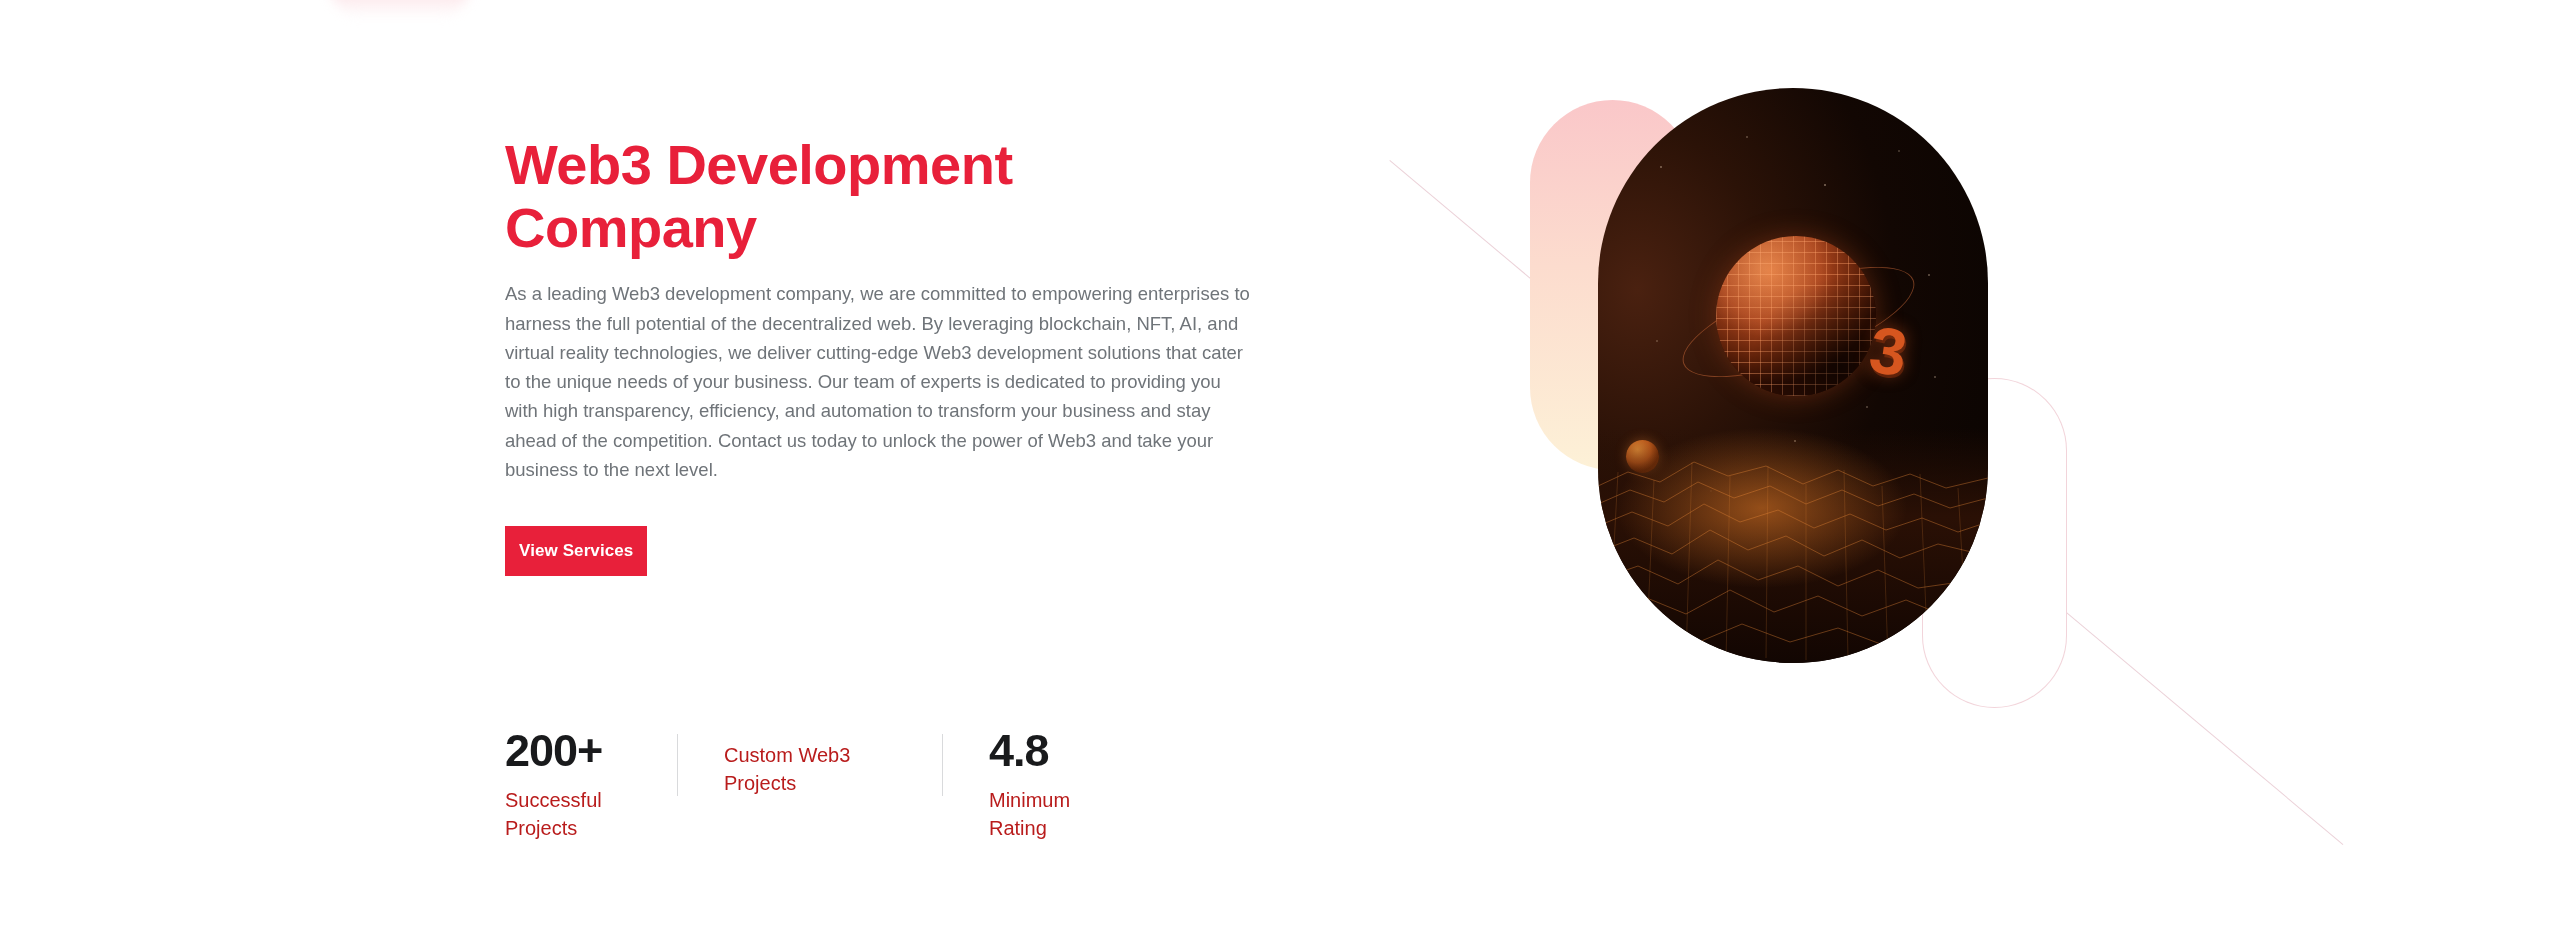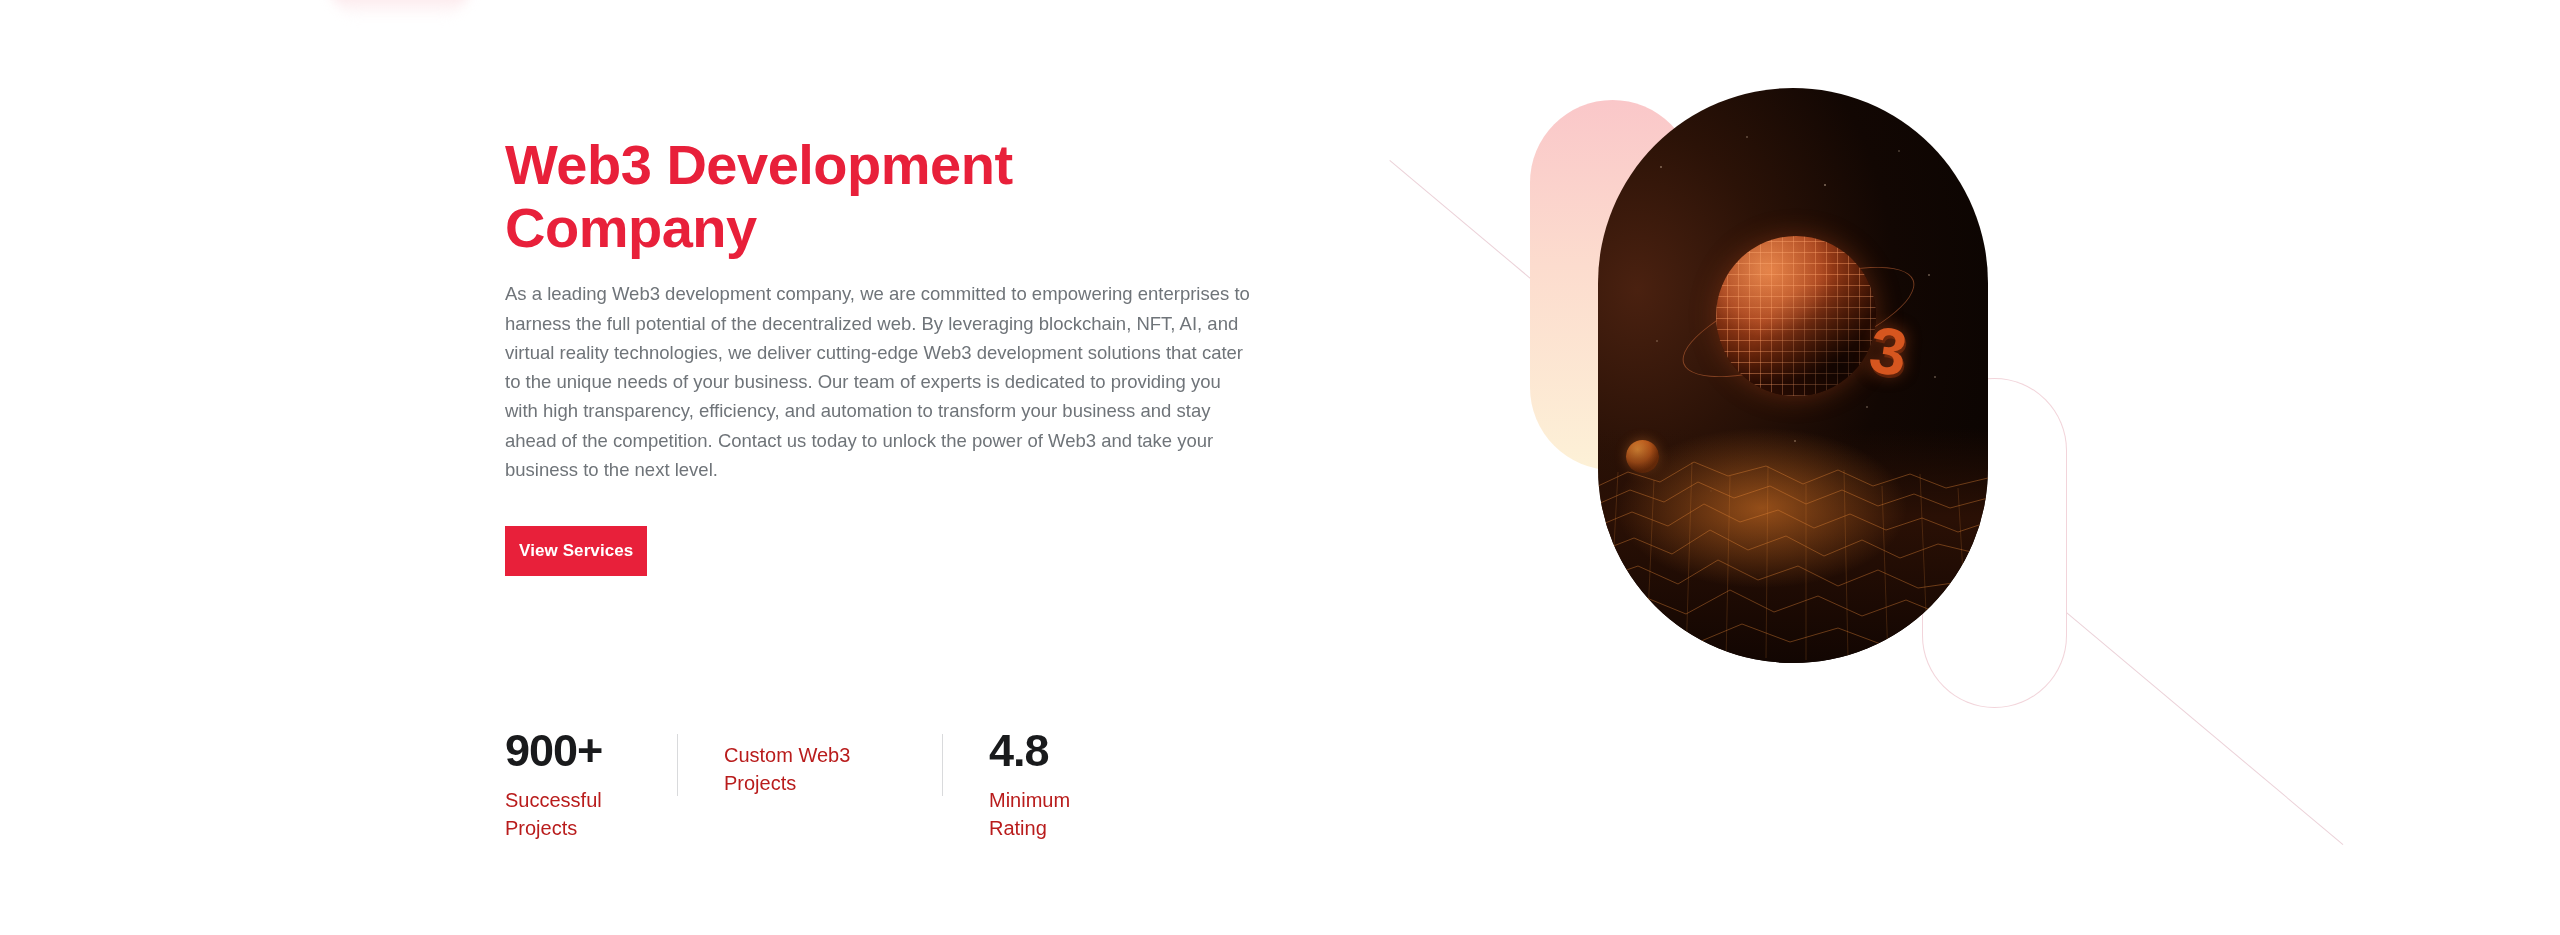--- a/index.html
+++ b/index.html
@@ -121,21 +121,21 @@
   <div class="top-smudge"></div>
 
   <div class="left">
     <h1 class="headline">Web3 Development Company</h1>
     <p class="body-copy">As a leading Web3 development company, we are committed to empowering enterprises to harness the full potential of the decentralized web. By leveraging blockchain, NFT, AI, and virtual reality technologies, we deliver cutting-edge Web3 development solutions that cater to the unique needs of your business. Our team of experts is dedicated to providing you with high transparency, efficiency, and automation to transform your business and stay ahead of the competition. Contact us today to unlock the power of Web3 and take your business to the next level.</p>
     <button class="cta">View Services</button>
   </div>
 
   <div class="stats">
     <div class="stat first">
-      <div class="stat-value">900+</div>
+      <div class="stat-value">200+</div>
       <div class="stat-label">Successful
 Projects</div>
     </div>
     <div class="divider"></div>
     <div class="stat">
       <div class="stat-label">Custom Web3
 Projects</div>
     </div>
     <div class="divider"></div>
     <div class="stat">

